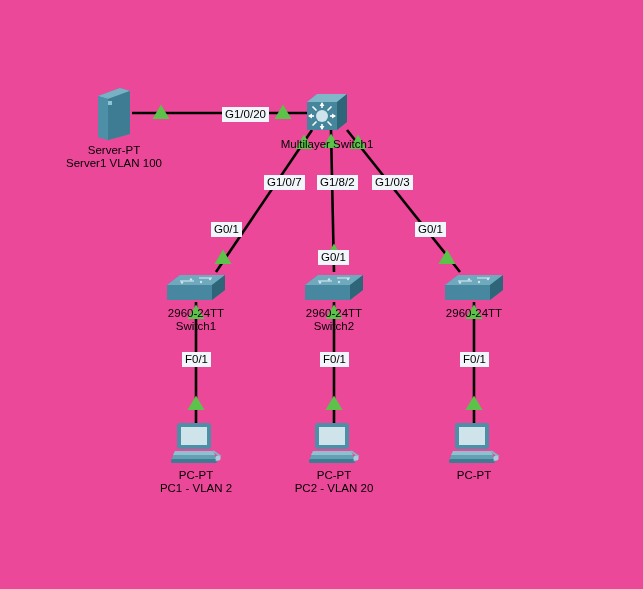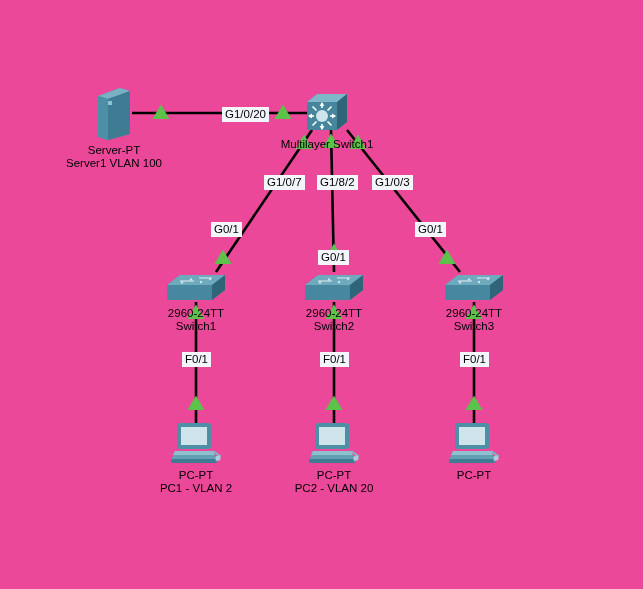--- a/index.html
+++ b/index.html
@@ -189,21 +189,20 @@
               <path d="M33,5 L46,5"></path>
             </g>
             <g fill="#cfe3ea">
               <circle cx="16" cy="9.5" r="1.2"></circle>
               <circle cx="25" cy="6.5" r="1.2"></circle>
               <circle cx="35" cy="9" r="1.2"></circle>
               <circle cx="44" cy="6" r="1.2"></circle>
             </g>
           </svg></div>
         <div class="node-label">2960-24TT</div>
-        <div class="node-label">Switch3</div>
       </div>
       <div class="node" style="left: 116px; top: 421px; width: 160px;">
         <div class="node-icon"><svg width="54" height="44" viewBox="0 0 54 44" xmlns="http://www.w3.org/2000/svg">
             <rect x="8" y="2" width="34" height="26" rx="3" fill="#4c8fa6"></rect>
             <rect x="12" y="6" width="26" height="18" fill="#cfe3ea"></rect>
             <polygon points="6,30 44,30 48,40 2,40" fill="#63a0b4"></polygon>
             <polygon points="6,30 44,30 46,34 4,34" fill="#8fc0d0"></polygon>
             <rect x="2" y="38" width="46" height="4" rx="1.5" fill="#3d7c92"></rect>
             <path d="M44,30 L51,35 L47,40" fill="none" stroke="#7fb6c8" stroke-width="2"></path>
             <circle cx="49" cy="37" r="2.6" fill="#a9cddb"></circle>

